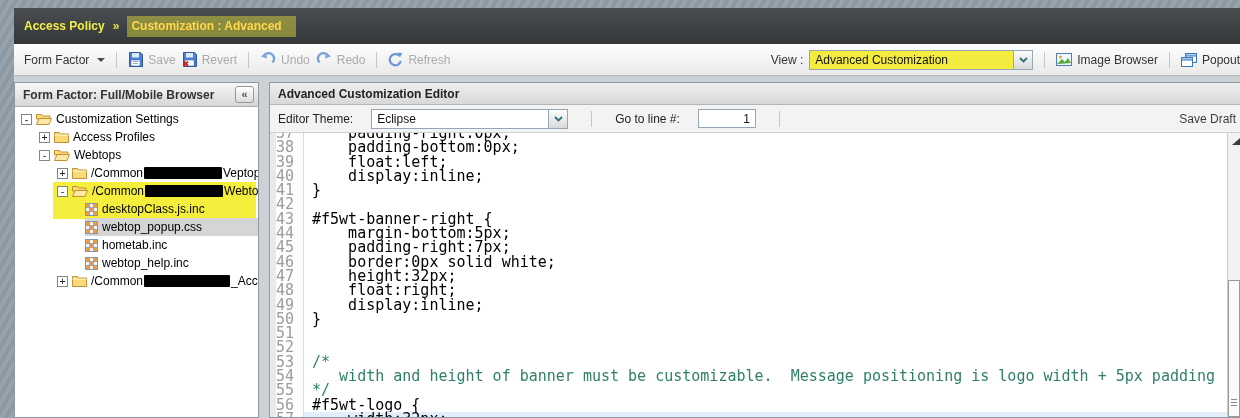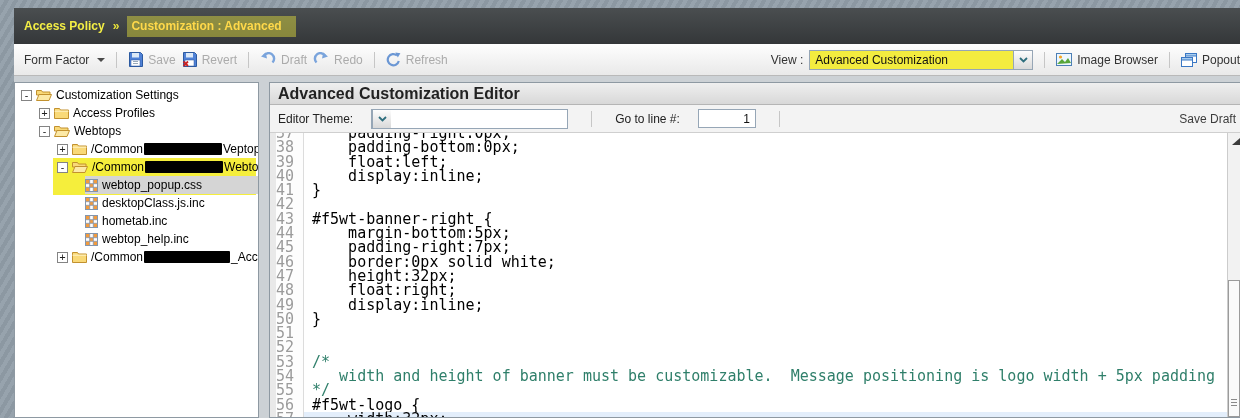--- a/index.html
+++ b/index.html
@@ -55,21 +55,21 @@
   .lbl { display:flex; align-items:center; }
   .redact { display:inline-block; width:78px; height:12px; background:#000; border-radius:1px; margin:0 1px; }
   .redact.w2 { width:86px; }
   .trow.sel .selbg { background:#d5d5d5; display:flex; align-items:center; flex:1; height:100%; }
   .selbg { display:flex; align-items:center; flex:1; height:100%; }
 
   
   .editorpanel { flex:1; min-width:0; background:#fff; border:1px solid #8e99a2; border-right:none;
     margin-left:10px; display:flex; flex-direction:column; overflow:hidden; }
   .editor-title { height:22px; flex:none; background:linear-gradient(#efefef,#d8d8d8); border-bottom:1px solid #b5b5b5;
-    display:flex; align-items:center; padding-left:8px; font-size:16px; font-weight:bold; color:#222; }
+    display:flex; align-items:center; padding-left:8px; font-size:12px; font-weight:bold; color:#222; }
   .editor-toolbar { height:28px; flex:none; background:#f3f3f3; border-bottom:1px solid #cfcfcf;
     display:flex; align-items:center; padding:0 6px 0 8px; gap:18px; font-size:12px; color:#222; white-space:nowrap; }
   .theme-select { width:197px; }
   .goto-input { width:58px; height:19px; border:1px solid #96a6b6; font-size:12px; text-align:right;
     padding:0 5px; font-family:"Liberation Sans",sans-serif; color:#111; }
   .save-draft { margin-left:auto; margin-right:-2px; color:#3c3c3c; }
 
   
   .code-area { flex:1; position:relative; overflow:hidden;
     font-family:"DejaVu Sans Mono",monospace; font-size:15px; }
@@ -123,21 +123,21 @@
           <path d="M1.5 9.5l4.5 4.5M6 9.5l-4.5 4.5" stroke="#cc2222" stroke-width="1.8"></path>
         </svg>
       <span>Revert</span>
     </span>
     <span class="tsep"></span>
     <span class="tbtn disabled">
       <svg width="16" height="15" viewBox="0 0 16 15">
           <path d="M12.5 10.5A5.5 5.5 0 1 0 4 3.6" stroke="#7aa4dc" stroke-width="2.4" fill="none"></path>
           <path d="M5.8.6L1 4.4l6 2.2z" fill="#7aa4dc"></path>
         </svg>
-      <span>Draft</span>
+      <span>Undo</span>
     </span>
     <span class="tbtn disabled">
       <svg width="16" height="15" viewBox="0 0 16 15" style="transform:scaleX(-1)">
           <path d="M12.5 10.5A5.5 5.5 0 1 0 4 3.6" stroke="#7aa4dc" stroke-width="2.4" fill="none"></path>
           <path d="M5.8.6L1 4.4l6 2.2z" fill="#7aa4dc"></path>
         </svg>
       <span>Redo</span>
     </span>
     <span class="tsep"></span>
     <span class="tbtn disabled">
@@ -174,20 +174,24 @@
           <rect x=".5" y="4.5" width="11" height="9" fill="#fff" stroke="#3b78c4"></rect>
           <rect x=".5" y="4.5" width="11" height="2.5" fill="#a8cdf0" stroke="#3b78c4"></rect>
         </svg>
       <span>Popout</span>
     </span>
   </div>
 
   <div class="main">
 
     <div class="sidepanel">
+      <div class="panel-header">
+        <span>Form Factor: Full/Mobile Browser</span>
+        <span class="collapse-btn">«</span>
+      </div>
       <div class="tree">
         <div class="tree-highlight"></div>
 
         <div class="trow lv0">
           <span class="exp">-</span>
           <span class="ficon">
               <svg width="16" height="12" viewBox="0 0 16 12">
                 <path d="M.5 1.5h5l1 1.5h7.5v3H.5z" fill="#f9d978" stroke="#c2912e"></path>
                 <path d="M3 5.5h12.5l-2.5 6H.5z" fill="#fce9a6" stroke="#c2912e"></path>
               </svg>
@@ -238,20 +242,35 @@
               <svg width="16" height="12" viewBox="0 0 16 12">
                 <path d="M.5 1.5h5l1 1.5h7.5v3H.5z" fill="#f9d978" stroke="#c2912e"></path>
                 <path d="M3 5.5h12.5l-2.5 6H.5z" fill="#fce9a6" stroke="#c2912e"></path>
               </svg>
             </span>
           <span class="lbl">
               <span>/Common</span>
               <span class="redact"></span>
               <span>Webtop</span>
             </span>
+        </div>
+
+        <div class="trow lvf">
+          <span class="ficon">
+              <svg width="13" height="13" viewBox="0 0 13 13">
+                <rect x=".5" y=".5" width="12" height="12" fill="#fff" stroke="#8496ad"></rect>
+                <rect x="1" y="1" width="3.7" height="3.7" fill="#f29b3e"></rect>
+                <rect x="8.3" y="1" width="3.7" height="3.7" fill="#f29b3e"></rect>
+                <rect x="4.7" y="4.7" width="3.6" height="3.6" fill="#f29b3e"></rect>
+                <rect x="1" y="8.3" width="3.7" height="3.7" fill="#f29b3e"></rect>
+                <rect x="8.3" y="8.3" width="3.7" height="3.7" fill="#f29b3e"></rect>
+                <path d="M4.7.5v12M8.3.5v12M.5 4.7h12M.5 8.3h12" stroke="#8496ad" stroke-width=".8" fill="none"></path>
+              </svg>
+            </span>
+          <span class="lbl">desktopClass.js.inc</span>
         </div>
 
         <div class="trow lvf sel">
           <span class="selbg">
             <span class="ficon">
                 <svg width="13" height="13" viewBox="0 0 13 13">
                   <rect x=".5" y=".5" width="12" height="12" fill="#fff" stroke="#8496ad"></rect>
                   <rect x="1" y="1" width="3.7" height="3.7" fill="#f29b3e"></rect>
                   <rect x="8.3" y="1" width="3.7" height="3.7" fill="#f29b3e"></rect>
                   <rect x="4.7" y="4.7" width="3.6" height="3.6" fill="#f29b3e"></rect>
@@ -269,50 +288,35 @@
               <svg width="13" height="13" viewBox="0 0 13 13">
                 <rect x=".5" y=".5" width="12" height="12" fill="#fff" stroke="#8496ad"></rect>
                 <rect x="1" y="1" width="3.7" height="3.7" fill="#f29b3e"></rect>
                 <rect x="8.3" y="1" width="3.7" height="3.7" fill="#f29b3e"></rect>
                 <rect x="4.7" y="4.7" width="3.6" height="3.6" fill="#f29b3e"></rect>
                 <rect x="1" y="8.3" width="3.7" height="3.7" fill="#f29b3e"></rect>
                 <rect x="8.3" y="8.3" width="3.7" height="3.7" fill="#f29b3e"></rect>
                 <path d="M4.7.5v12M8.3.5v12M.5 4.7h12M.5 8.3h12" stroke="#8496ad" stroke-width=".8" fill="none"></path>
               </svg>
             </span>
-          <span class="lbl">desktopClass.js.inc</span>
+          <span class="lbl">hometab.inc</span>
         </div>
 
         <div class="trow lvf">
           <span class="ficon">
               <svg width="13" height="13" viewBox="0 0 13 13">
                 <rect x=".5" y=".5" width="12" height="12" fill="#fff" stroke="#8496ad"></rect>
                 <rect x="1" y="1" width="3.7" height="3.7" fill="#f29b3e"></rect>
                 <rect x="8.3" y="1" width="3.7" height="3.7" fill="#f29b3e"></rect>
                 <rect x="4.7" y="4.7" width="3.6" height="3.6" fill="#f29b3e"></rect>
                 <rect x="1" y="8.3" width="3.7" height="3.7" fill="#f29b3e"></rect>
                 <rect x="8.3" y="8.3" width="3.7" height="3.7" fill="#f29b3e"></rect>
                 <path d="M4.7.5v12M8.3.5v12M.5 4.7h12M.5 8.3h12" stroke="#8496ad" stroke-width=".8" fill="none"></path>
               </svg>
             </span>
-          <span class="lbl">hometab.inc</span>
-        </div>
-
-        <div class="trow lvf">
-          <span class="ficon">
-              <svg width="13" height="13" viewBox="0 0 13 13">
-                <rect x=".5" y=".5" width="12" height="12" fill="#fff" stroke="#8496ad"></rect>
-                <rect x="1" y="1" width="3.7" height="3.7" fill="#f29b3e"></rect>
-                <rect x="8.3" y="1" width="3.7" height="3.7" fill="#f29b3e"></rect>
-                <rect x="4.7" y="4.7" width="3.6" height="3.6" fill="#f29b3e"></rect>
-                <rect x="1" y="8.3" width="3.7" height="3.7" fill="#f29b3e"></rect>
-                <rect x="8.3" y="8.3" width="3.7" height="3.7" fill="#f29b3e"></rect>
-                <path d="M4.7.5v12M8.3.5v12M.5 4.7h12M.5 8.3h12" stroke="#8496ad" stroke-width=".8" fill="none"></path>
-              </svg>
-            </span>
           <span class="lbl">webtop_help.inc</span>
         </div>
 
         <div class="trow lv2">
           <span class="exp">+</span>
           <span class="ficon">
               <svg width="15" height="12" viewBox="0 0 15 12">
                 <path d="M.5 1.5h5l1 1.5h8v8.5H.5z" fill="#f9d978" stroke="#c2912e"></path>
                 <path d="M.5 4.2h14" stroke="#fff3c9" fill="none"></path>
               </svg>
@@ -327,20 +331,21 @@
       </div>
     </div>
 
     <div class="editorpanel">
       <div class="editor-title">
         <span>Advanced Customization Editor</span>
       </div>
       <div class="editor-toolbar">
         <span>Editor Theme:</span>
         <span class="selectbox theme-select">
+          <span class="sb-text">Eclipse</span>
           <span class="sb-btn">
             <svg width="9" height="6" viewBox="0 0 9 6">
                 <path d="M1 1l3.5 3.5L8 1" fill="none" stroke="#2e6e7e" stroke-width="1.8"></path>
               </svg>
           </span>
         </span>
         <span class="tsep"></span>
         <span>Go to line #:</span>
         <input class="goto-input" value="1" style="">
         <span class="tsep"></span>

